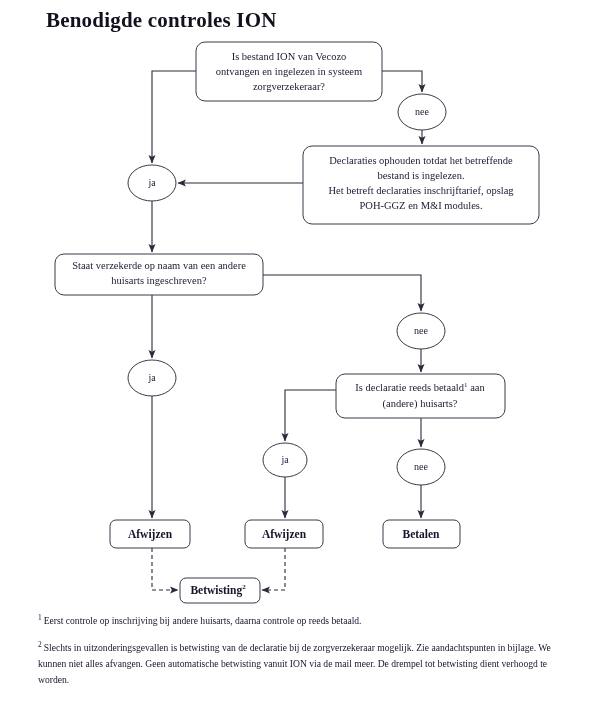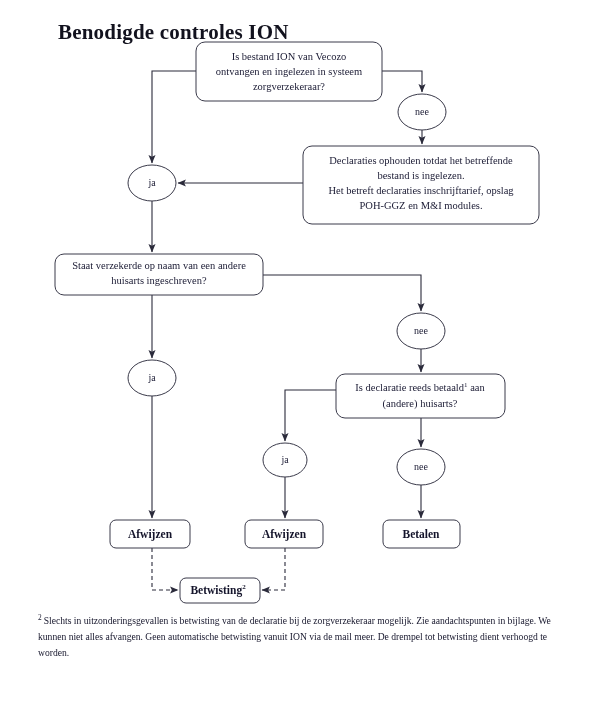--- a/index.html
+++ b/index.html
@@ -17,21 +17,21 @@
   }
   #page-title {
     position: absolute;
     left: 46px;
     top: 8px;
     font-family: "Liberation Serif", serif;
     font-weight: bold;
     font-size: 21px;
     letter-spacing: 0.2px;
     color: #12121e;
-    margin: 12px;
+    margin: 0;
     white-space: nowrap;
     text-align: center;
   }
   #flow-svg {
     position: absolute;
     left: 0;
     top: 0;
   }
   .node-box {
     fill: #ffffff;
@@ -219,15 +219,18 @@
   <g>
     <rect class="node-box" x="180" y="578" width="80" height="25" rx="6" ry="6"></rect>
     <text class="node-text-bold" x="218" y="591">
       <tspan>Betwisting</tspan><tspan class="sup">2</tspan>
     </text>
   </g>
 </svg>
 
 <div class="footnotes">
   <p class="footnote">
+    <span class="marker">1</span><span>Eerst controle op inschrijving bij andere huisarts, daarna controle op reeds betaald.</span>
+  </p>
+  <p class="footnote">
     <span class="marker">2</span><span>Slechts in uitzonderingsgevallen is betwisting van de declaratie bij de zorgverzekeraar mogelijk. Zie aandachtspunten in bijlage. We kunnen niet alles afvangen. Geen automatische betwisting vanuit ION  via de mail meer. De drempel tot betwisting dient verhoogd te worden.</span>
   </p>
 </div>
 
 </body></html>

